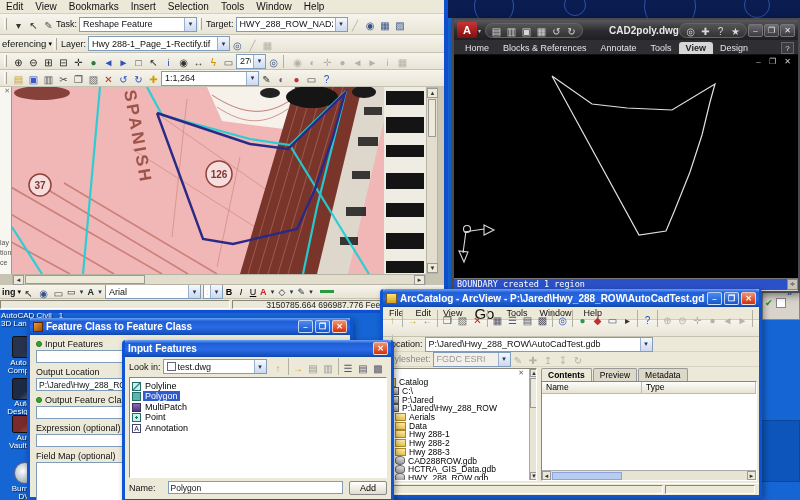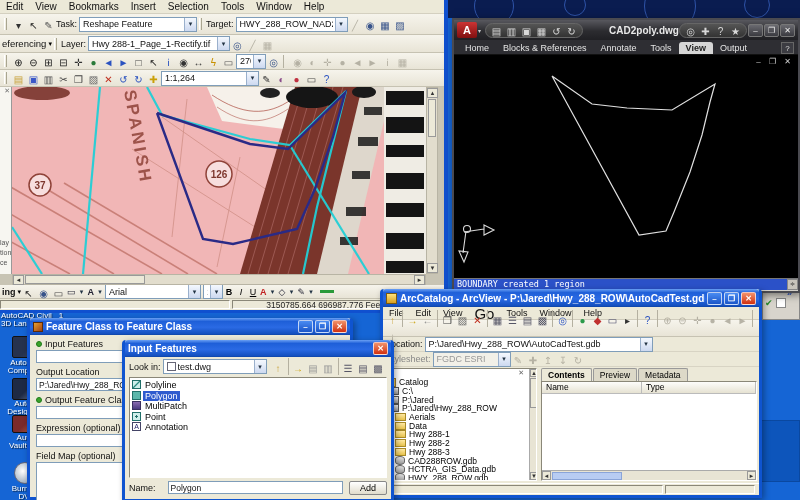--- a/index.html
+++ b/index.html
@@ -87,21 +87,21 @@
   
   #fcdialog{left:27px;top:318px;width:326px;height:182px}
   .fc-lblrow{display:flex;align-items:center;margin:4px 6px 1px 6px}
   .req{width:6px;height:6px;border-radius:50%;background:#3aa32c;border:1px solid #1d7a18;margin-right:3px;flex:none}
   .fc-lbl{font-size:9px;color:#111}
   .xfield{height:13px;background:#fff;border:1px solid #7f9db9;font-size:8.5px;color:#111;margin:0 6px;padding:0 2px;display:flex;align-items:center;white-space:nowrap;overflow:hidden}
   #fc-fieldmap{height:44px;background:#fff;border:1px solid #7f9db9;margin:1px 6px}
   #inputdialog{left:122px;top:340px;width:272px;height:162px}
   #id-browse{height:19px;display:flex;align-items:center;background:#ece9d8;padding:0 4px}
   #id-list{height:101px;margin:1px 4px;background:#fff;border:1px solid;border-color:#8a8778 #fff #fff #8a8778;padding:2px;font-size:9px;overflow:hidden}
-  .id-item{display:flex;align-items:flex-start;height:10.5px;white-space:nowrap}
+  .id-item{display:flex;align-items:flex-end;height:10.5px;white-space:nowrap}
   .id-item .nm{padding:0 2px}
   .id-item.sel .nm{background:#2f5bce;color:#fff}
   .fico{width:9px;height:9px;border:1px solid #1f6f68;margin-right:2px;flex:none}
   .fico.polyline{background:linear-gradient(135deg,#cdeeea 42%,#2a8a80 44%,#2a8a80 56%,#cdeeea 58%)}
   .fico.polygon{background:#5ab6aa}
   .fico.point{background:radial-gradient(circle,#1f6f68 22%,#cdeeea 24%)}
   .fico.multipatch{background:linear-gradient(#8a6ab0,#4a3a80);border-color:#3a3060}
   .fico.annotation{background:#fff;border-color:#446;font-size:7px;color:#226;text-align:center;line-height:8px}
   .fico.annotation::before{content:"A"}
   #id-namerow{height:17px;display:flex;align-items:center;padding:0 4px;background:#ece9d8}
@@ -360,21 +360,21 @@
     <span class="cadwbtn g-min"></span>
     <span class="cadwbtn g-max"></span>
     <span class="cadwbtn g-close"></span>
   </div>
   <div id="cad-tabs">
     <span class="cad-tab">Home</span>
     <span class="cad-tab">Blocks &amp; References</span>
     <span class="cad-tab">Annotate</span>
     <span class="cad-tab">Tools</span>
     <span class="cad-tab active">View</span>
-    <span class="cad-tab">Output</span>
+    <span class="cad-tab">Design</span>
     <span id="cad-help">?</span>
   </div>
   <div id="cad-vp">
     <div id="cad-vpbtns">‒ ❐ ✕</div>
     <svg width="344" height="223" viewBox="0 0 344 223">
       <polyline stroke="#e0e0e0" stroke-width="1.2" fill="none" points="98,21 138,49 173,53 218,55 261,29 256,47 248,80 236,117 220,157 212,176 185,180 98,21"></polyline>
       <g stroke="#d8d8d8" stroke-width="1.1" fill="none">
         <path d="M10,177 L30,174 M30,170 L40,175 L30,180 Z"></path>
         <path d="M12,176 L9,198 M5,196 L10,207 L14,197 Z"></path>
         <circle cx="13" cy="174" r="3.5"></circle>

